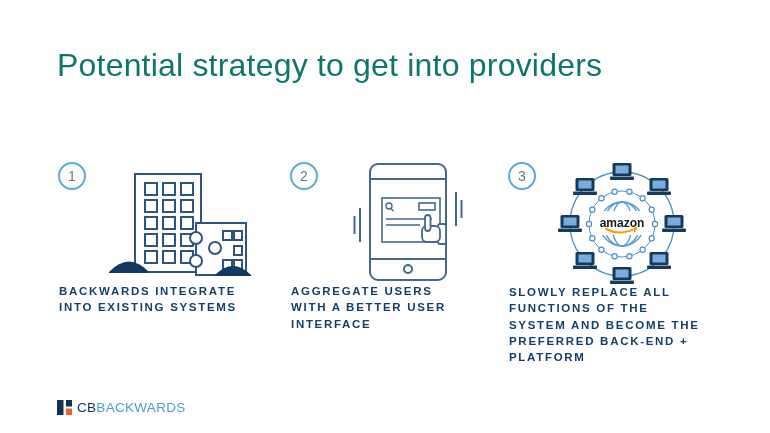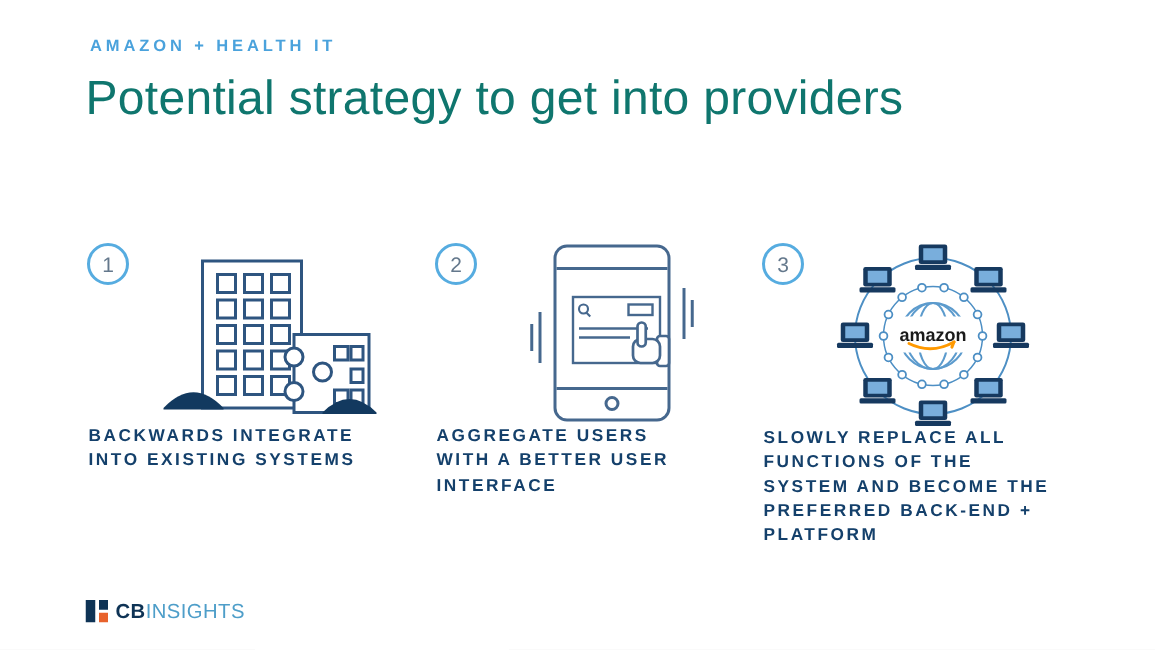--- a/index.html
+++ b/index.html
@@ -37,29 +37,28 @@
     letter-spacing:1.7px; line-height:1.42; text-transform:uppercase;
   }
   .col-1 .caption { top:123px; width:182px; }
   .col-2 .caption { top:123px; width:182px; }
   .col-3 .caption { top:124px; width:202px; }
   .footer {
     position:absolute; left:57px; top:400px;
     display:flex; align-items:center; gap:5px;
   }
   .brand-text { font-size:13.5px; letter-spacing:0.3px; }
-  .brand-bold  { color:#0E3355; font-weight:bold; }
+  .brand-bold  { color:#0E3355; font-weight:normal; }
   .brand-light { color:#4E9EC9; font-weight:400; }
 </style>
 </head>
 <body>
 
 <div class="slide">
 
-  <div class="eyebrow">AMAZON + HEALTH IT</div>
   <div class="title">Potential strategy to get into providers</div>
 
   <div class="col col-1">
     <div class="badge">1</div>
     <div class="icon-wrap">
       <svg width="152" height="118" viewBox="0 0 152 118" fill="none">
         <g stroke="#2E5580" stroke-width="2" fill="#ffffff">
           <rect x="32" y="6" width="66" height="98"></rect>
           <rect x="42" y="15" width="12" height="12"></rect>
             <rect x="60" y="15" width="12" height="12"></rect>
@@ -206,17 +205,17 @@
     <div class="caption">SLOWLY REPLACE ALL FUNCTIONS OF THE SYSTEM AND BECOME THE PREFERRED BACK-END + PLATFORM</div>
   </div>
 
   <div class="footer">
     <svg width="15" height="15" viewBox="0 0 15 15">
       <rect x="0" y="0" width="6.5" height="15" fill="#0E3355"></rect>
       <rect x="9" y="0" width="6" height="6.5" fill="#0E3355"></rect>
       <rect x="9" y="8.5" width="6" height="6.5" fill="#E8622C"></rect>
     </svg>
     <div class="brand-text">
-      <span class="brand-bold">CB</span><span class="brand-light">INSIGHTS</span>
+      <span class="brand-bold">CB</span><span class="brand-light">BACKWARDS</span>
     </div>
   </div>
 
 </div>
 
 </body></html>

